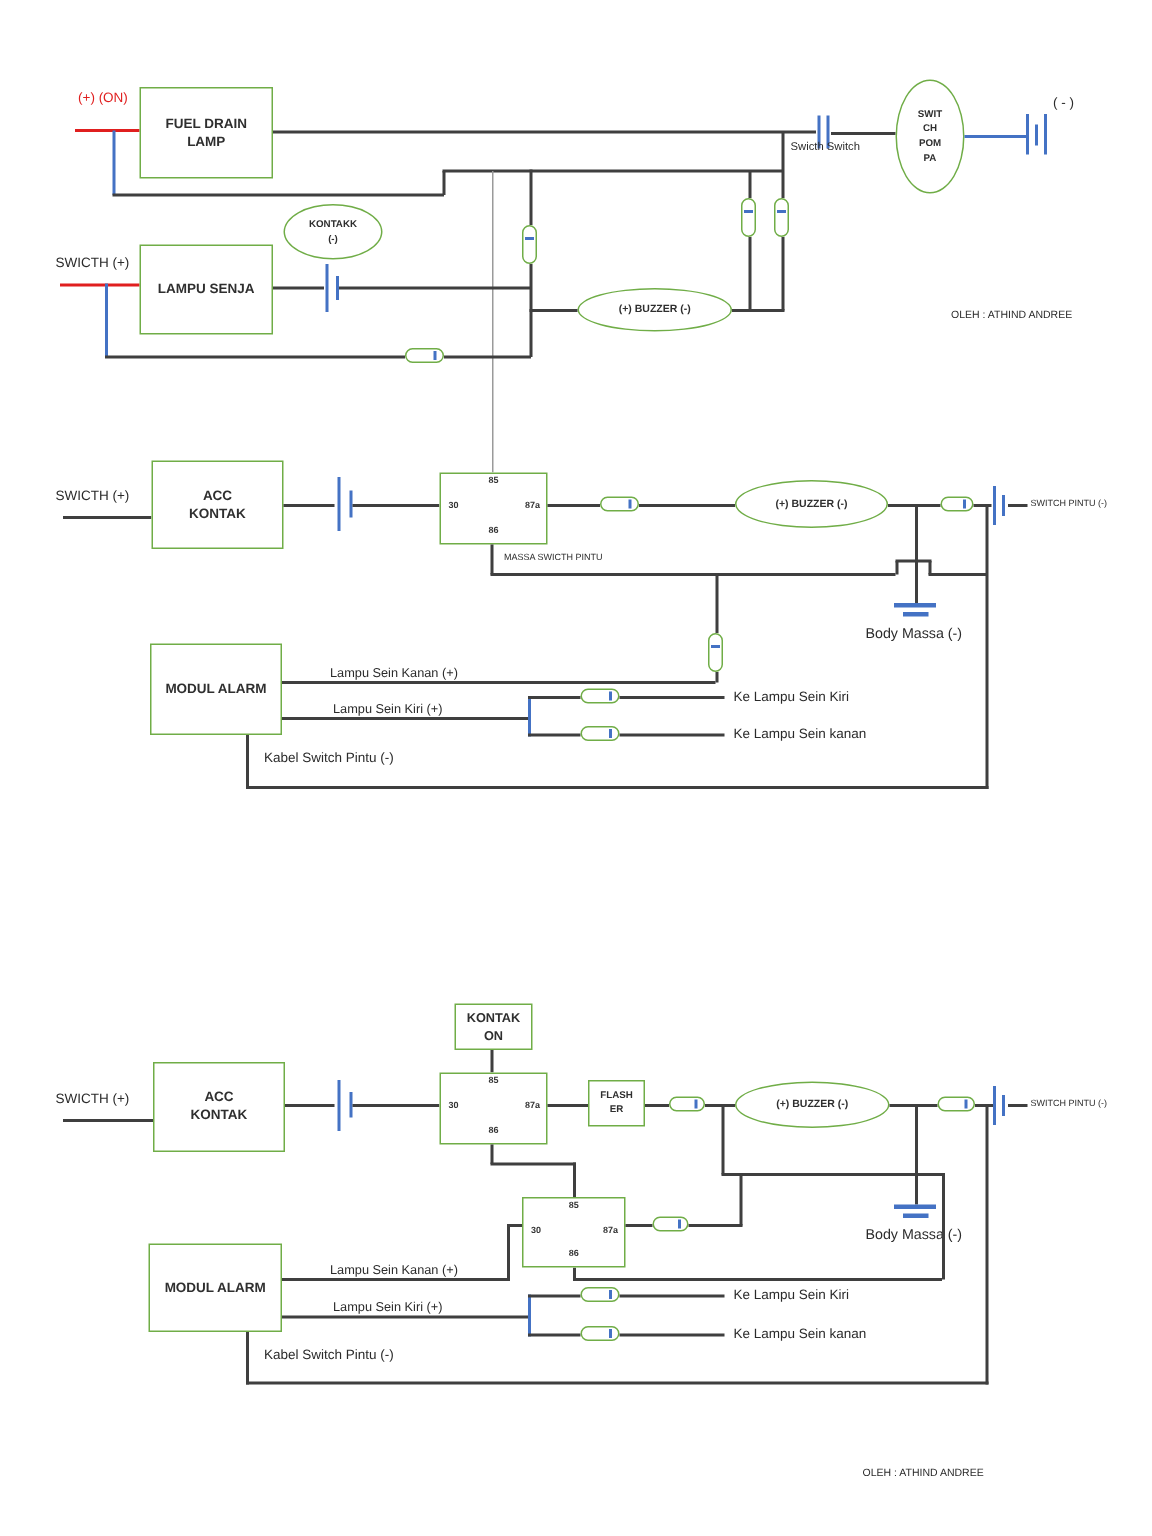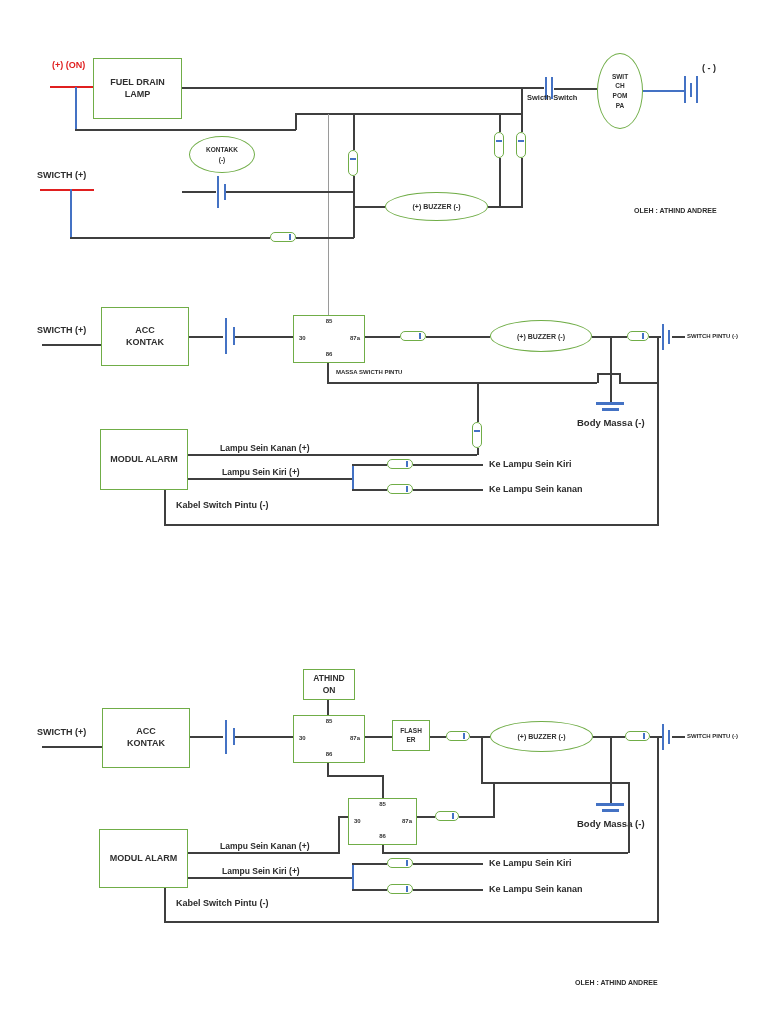--- a/index.html
+++ b/index.html
@@ -13,21 +13,21 @@
   .w.red{background:#e01f1f;}
   .w.gray{background:#9a9a9a;width:1px;}
   
   .box{position:absolute;border:1.5px solid #70ad47;background:#fff;box-sizing:border-box;
        display:flex;align-items:center;justify-content:center;text-align:center;
        font-weight:700;font-size:9px;line-height:1.3;color:#2f2f2f;}
   .oval{position:absolute;border:1.5px solid #70ad47;background:#fff;box-sizing:border-box;
         border-radius:50%;display:flex;flex-direction:column;align-items:center;justify-content:center;
         text-align:center;font-weight:700;color:#2f2f2f;}
   
-  .lbl{position:absolute;font-weight:700;color:#2b2b2b;white-space:nowrap;}
+  .lbl{position:absolute;font-weight:400;color:#2b2b2b;white-space:nowrap;}
   .red-t{color:#e01f1f;}
   
   .fuse{position:absolute;border:1.2px solid #70ad47;border-radius:5px;background:#fff;box-sizing:border-box;}
   .fuse .stripe{position:absolute;background:#4472c4;}
   .fuse.fh .stripe{right:4px;top:1px;bottom:1px;width:2px;}
   .fuse.fv .stripe{left:1px;right:1px;top:7px;height:2px;}
   
   .bat{position:absolute;background:#4472c4;width:2px;}
   
   .gndl{position:absolute;background:#4472c4;height:3px;}
@@ -91,20 +91,23 @@
     </div>
   <div class="w v" style="left:353px;top:176px;height:62px;"></div>
   <div class="w v gray" style="left:328px;top:114px;height:201px;"></div>
 
   <div class="oval" style="left:189px;top:136px;width:66px;height:37px;font-size:6.5px;line-height:1.4;">
     <span>KONTAKK</span>
     <span>(-)</span>
   </div>
   <div class="lbl" style="left:37px;top:170px;font-size:9px;">SWICTH (+)</div>
   <div class="w h red" style="left:40px;top:189px;width:54px;"></div>
+  <div class="box" style="left:93px;top:163px;width:89px;height:60px;">
+    <span>LAMPU SENJA</span>
+  </div>
   <div class="w v blue" style="left:70px;top:189px;height:49px;"></div>
   <div class="w h" style="left:70px;top:237px;width:200px;"></div>
   <div class="fuse fh" style="left:270px;top:232px;width:26px;height:10px;">
       <i class="stripe"></i>
     </div>
   <div class="w h" style="left:296px;top:237px;width:58px;"></div>
   <div class="w h" style="left:182px;top:191px;width:34px;"></div>
   <div class="bat" style="left:217px;top:176px;height:32px;"></div>
   <div class="bat" style="left:224px;top:184px;height:16px;"></div>
   <div class="w h" style="left:226px;top:191px;width:128px;"></div>
@@ -196,21 +199,21 @@
   <div class="w h" style="left:42px;top:746px;width:60px;"></div>
   <div class="box" style="left:102px;top:708px;width:88px;height:60px;">
     <span style="width:50px;">ACC KONTAK</span>
   </div>
   <div class="w h" style="left:190px;top:736px;width:33px;"></div>
   <div class="bat" style="left:225px;top:720px;height:34px;"></div>
   <div class="bat" style="left:233px;top:728px;height:17px;"></div>
   <div class="w h" style="left:235px;top:736px;width:58px;"></div>
 
   <div class="box" style="left:303px;top:669px;width:52px;height:31px;font-size:8.5px;">
-    <span style="width:40px;">ATHIND ON</span>
+    <span style="width:40px;">KONTAK ON</span>
   </div>
   <div class="w v" style="left:327px;top:700px;height:15px;"></div>
 
   <div class="box" style="left:293px;top:715px;width:72px;height:48px;">
     <span class="pin p85">85</span>
     <span class="pin p30">30</span>
     <span class="pin p87a">87a</span>
     <span class="pin p86">86</span>
   </div>
 

